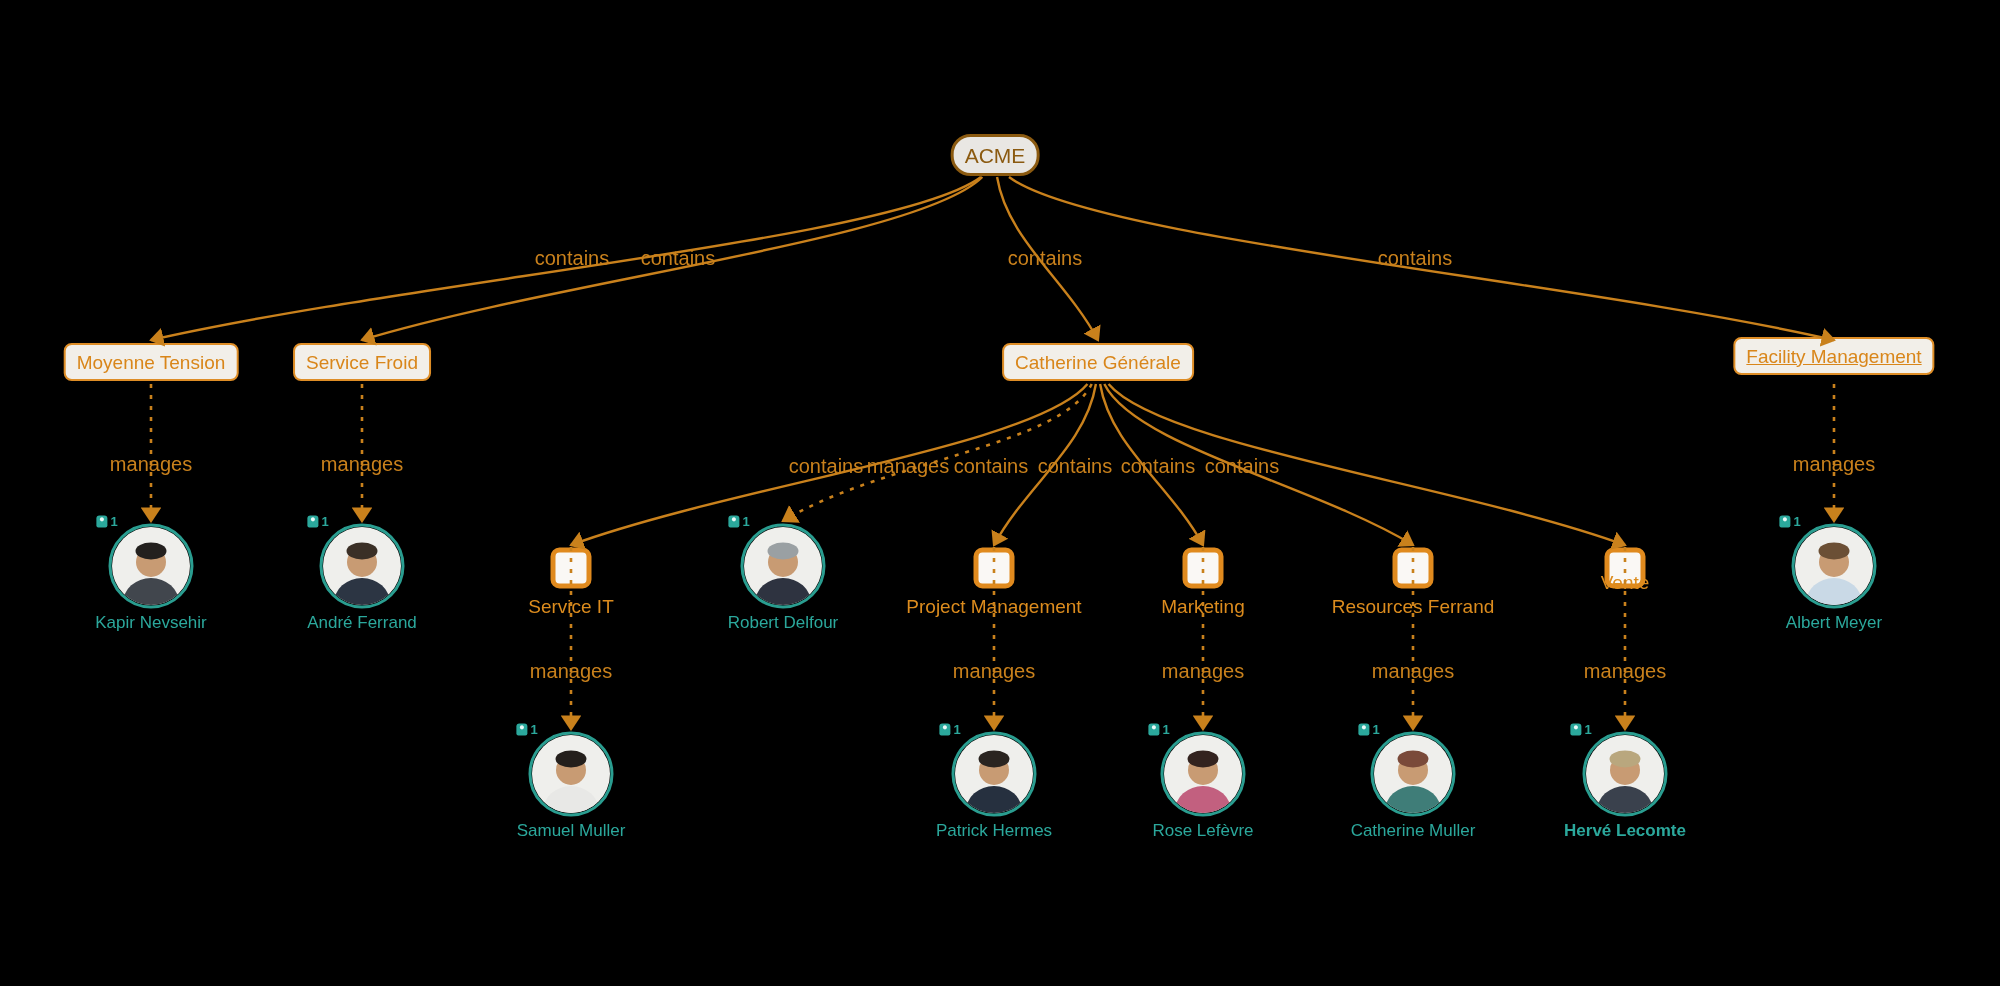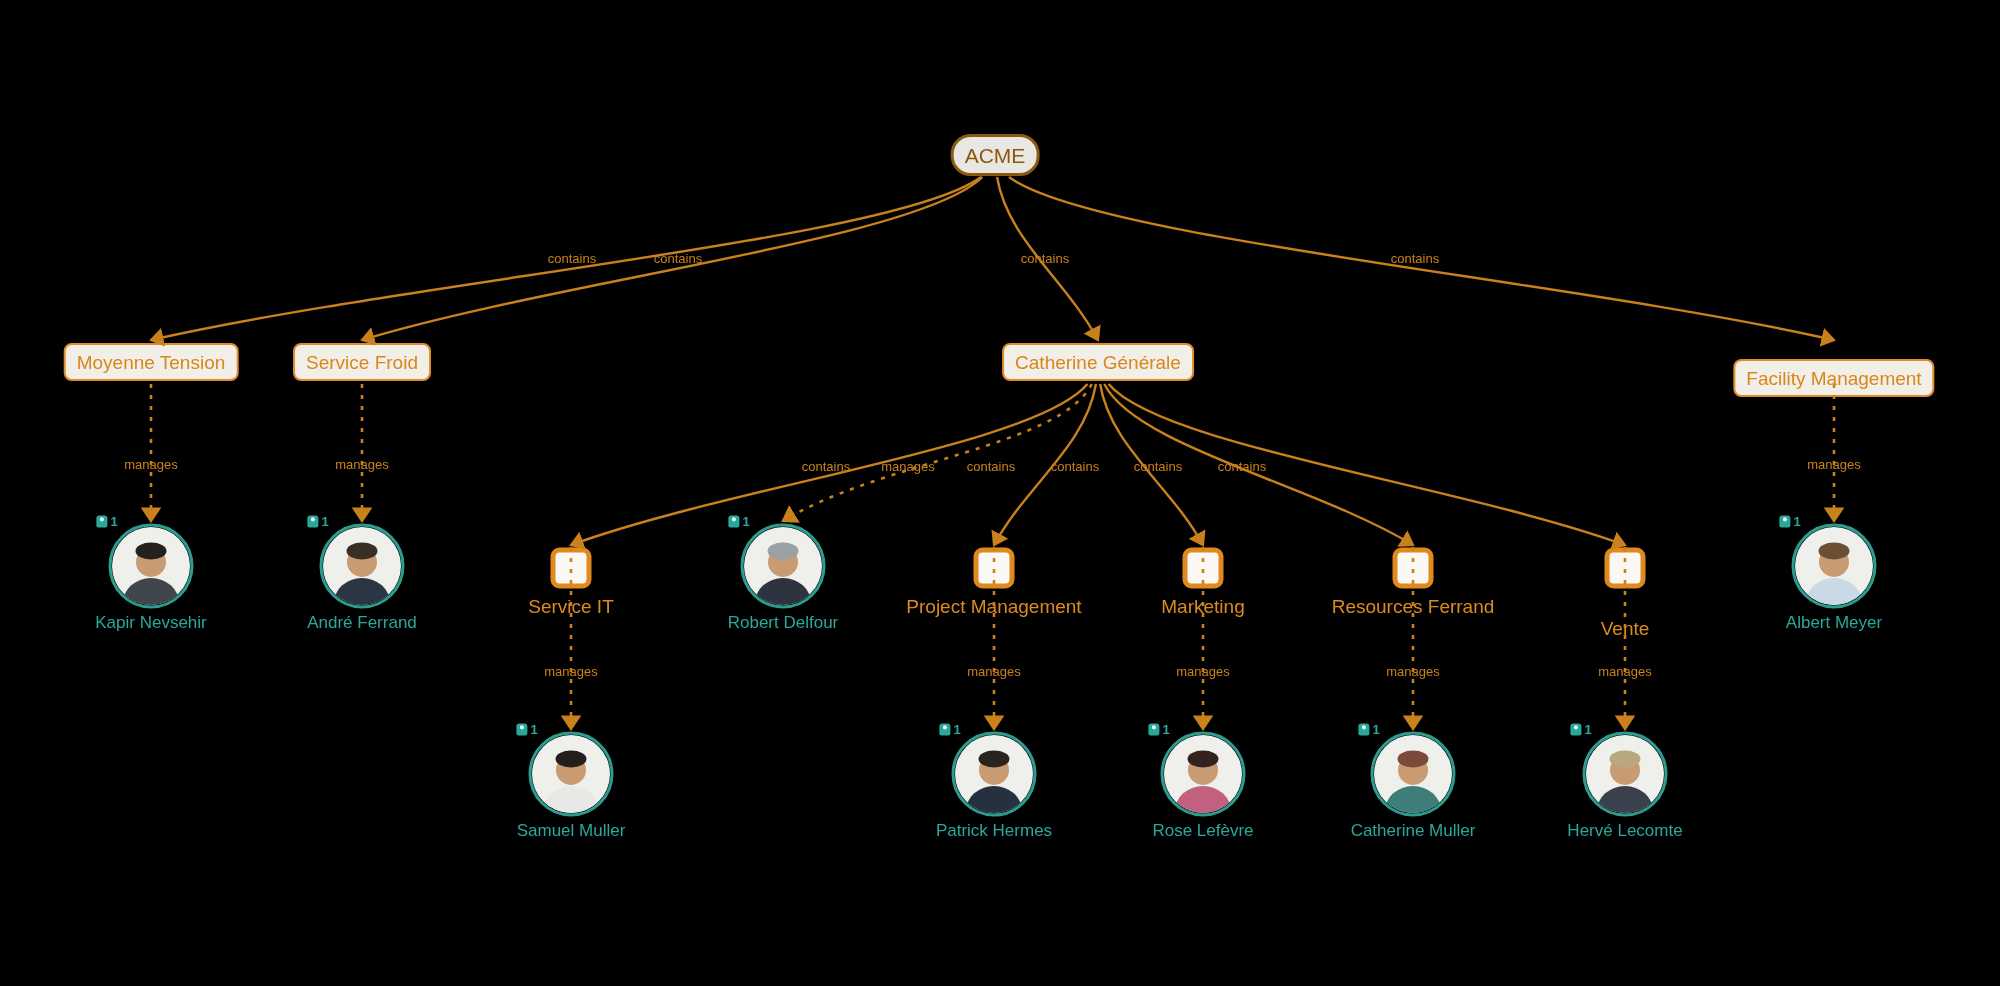--- a/index.html
+++ b/index.html
@@ -21,21 +21,21 @@
   .dept-label{position:absolute;z-index:2;transform:translate(-50%,-50%);
               color:#DC8C1E;font-size:19px;white-space:nowrap;}
   .person-avatar{position:absolute;z-index:2;transform:translate(-50%,-50%);width:86px;height:86px;}
   .person-name{position:absolute;z-index:4;transform:translate(-50%,-50%);
                color:#2BA89C;font-size:17px;white-space:nowrap;}
   .badge{position:absolute;z-index:2;transform:translate(-50%,-50%);display:flex;
          align-items:center;gap:3px;color:#2BA89C;font-size:13px;font-weight:bold;}
   .badge-ico{display:inline-block;width:11px;height:12px;border-radius:3px 3px 2px 2px;
              background:radial-gradient(circle at 50% 32%, #eafaf8 0 1.5px, #2BA89C 2.5px);}
   .edge-label{position:absolute;transform:translate(-50%,-50%);color:#C9811C;
-              font-size:13px;white-space:nowrap;}
+              font-size:20px;white-space:nowrap;}
 </style>
 </head>
 <body>
 
 <div id="canvas" style="width: 2000px; height: 986px;">
   <svg id="edge-layer" width="2000" height="986">
       <defs>
         <marker id="arw" viewBox="0 0 6 8" refX="5.2" refY="4" markerWidth="6" markerHeight="8" orient="auto" markerUnits="strokeWidth">
           <path d="M0,0 L6,4 L0,8 Z" fill="#C9811C"></path>
         </marker>
@@ -57,31 +57,31 @@
       <path d="M 994 547 L 994 729" fill="none" stroke="#C9811C" stroke-width="2.6" stroke-dasharray="4 7" marker-end="url(#arw)"></path>
       <path d="M 1203 547 L 1203 729" fill="none" stroke="#C9811C" stroke-width="2.6" stroke-dasharray="4 7" marker-end="url(#arw)"></path>
       <path d="M 1413 547 L 1413 729" fill="none" stroke="#C9811C" stroke-width="2.6" stroke-dasharray="4 7" marker-end="url(#arw)"></path>
       <path d="M 1625 547 L 1625 729" fill="none" stroke="#C9811C" stroke-width="2.6" stroke-dasharray="4 7" marker-end="url(#arw)"></path>
     </svg>
   <div id="node-layer">
       <div class="orgnode root" style="left: 995px; top: 155px; min-width: 62px;">ACME</div>
       <div class="orgnode" style="left: 151px; top: 362px; min-width: 148px;">Moyenne Tension</div>
       <div class="orgnode" style="left: 362px; top: 362px; min-width: 110px;">Service Froid</div>
       <div class="orgnode" style="left: 1098px; top: 362px; min-width: 154px;">Catherine Générale</div>
-      <div class="orgnode" style="left: 1834px; top: 378px; min-width: 174px;">Facility Management</div>
+      <div class="orgnode" style="left: 1834px; top: 356px; min-width: 174px; text-decoration: underline;">Facility Management</div>
       <div class="dept-icon" style="left: 571px; top: 568px;"></div>
       <div class="dept-label" style="left: 571px; top: 607px;">Service IT</div>
       <div class="dept-icon" style="left: 994px; top: 568px;"></div>
       <div class="dept-label" style="left: 994px; top: 607px;">Project Management</div>
       <div class="dept-icon" style="left: 1203px; top: 568px;"></div>
       <div class="dept-label" style="left: 1203px; top: 607px;">Marketing</div>
       <div class="dept-icon" style="left: 1413px; top: 568px;"></div>
       <div class="dept-label" style="left: 1413px; top: 607px;">Resources Ferrand</div>
       <div class="dept-icon" style="left: 1625px; top: 568px;"></div>
-      <div class="dept-label" style="left: 1625px; top: 629px;">Vente</div>
+      <div class="dept-label" style="left: 1625px; top: 583px;">Vente</div>
       <div class="person-avatar" style="left: 151px; top: 566px;"><svg width="86" height="86" viewBox="0 0 86 86">
           <defs>
             <clipPath id="cp10">
               <circle cx="43" cy="43" r="39"></circle>
             </clipPath>
           </defs>
           <circle cx="43" cy="43" r="39" fill="#EFEFEC"></circle>
           <g clip-path="url(#cp10)">
             <ellipse cx="43" cy="80" rx="28" ry="25" fill="#41464D"></ellipse>
             <circle cx="43" cy="39" r="15" fill="#C89B73"></circle>
@@ -234,21 +234,21 @@
             </clipPath>
           </defs>
           <circle cx="43" cy="43" r="39" fill="#EFEFEC"></circle>
           <g clip-path="url(#cp18)">
             <ellipse cx="43" cy="80" rx="28" ry="25" fill="#3A414D"></ellipse>
             <circle cx="43" cy="39" r="15" fill="#C89B73"></circle>
             <ellipse cx="43" cy="28" rx="15.5" ry="8.5" fill="#B9A77E"></ellipse>
           </g>
           <circle cx="43" cy="43" r="41" fill="none" stroke="#2A9D90" stroke-width="3"></circle>
         </svg></div>
-      <div class="person-name" style="left: 1625px; top: 831px;">Hervé Lecomte</div>
+      <div class="person-name" style="left: 1625px; top: 831px; font-weight: bold;">Hervé Lecomte</div>
       <div class="badge" style="left: 1581px; top: 729px;">
         <span class="badge-ico"></span>
         <span>1</span>
       </div>
     </div>
   <div id="label-layer">
       <div class="edge-label" style="left: 572px; top: 258px;">contains</div>
       <div class="edge-label" style="left: 678px; top: 258px;">contains</div>
       <div class="edge-label" style="left: 1045px; top: 258px;">contains</div>
       <div class="edge-label" style="left: 1415px; top: 258px;">contains</div>

